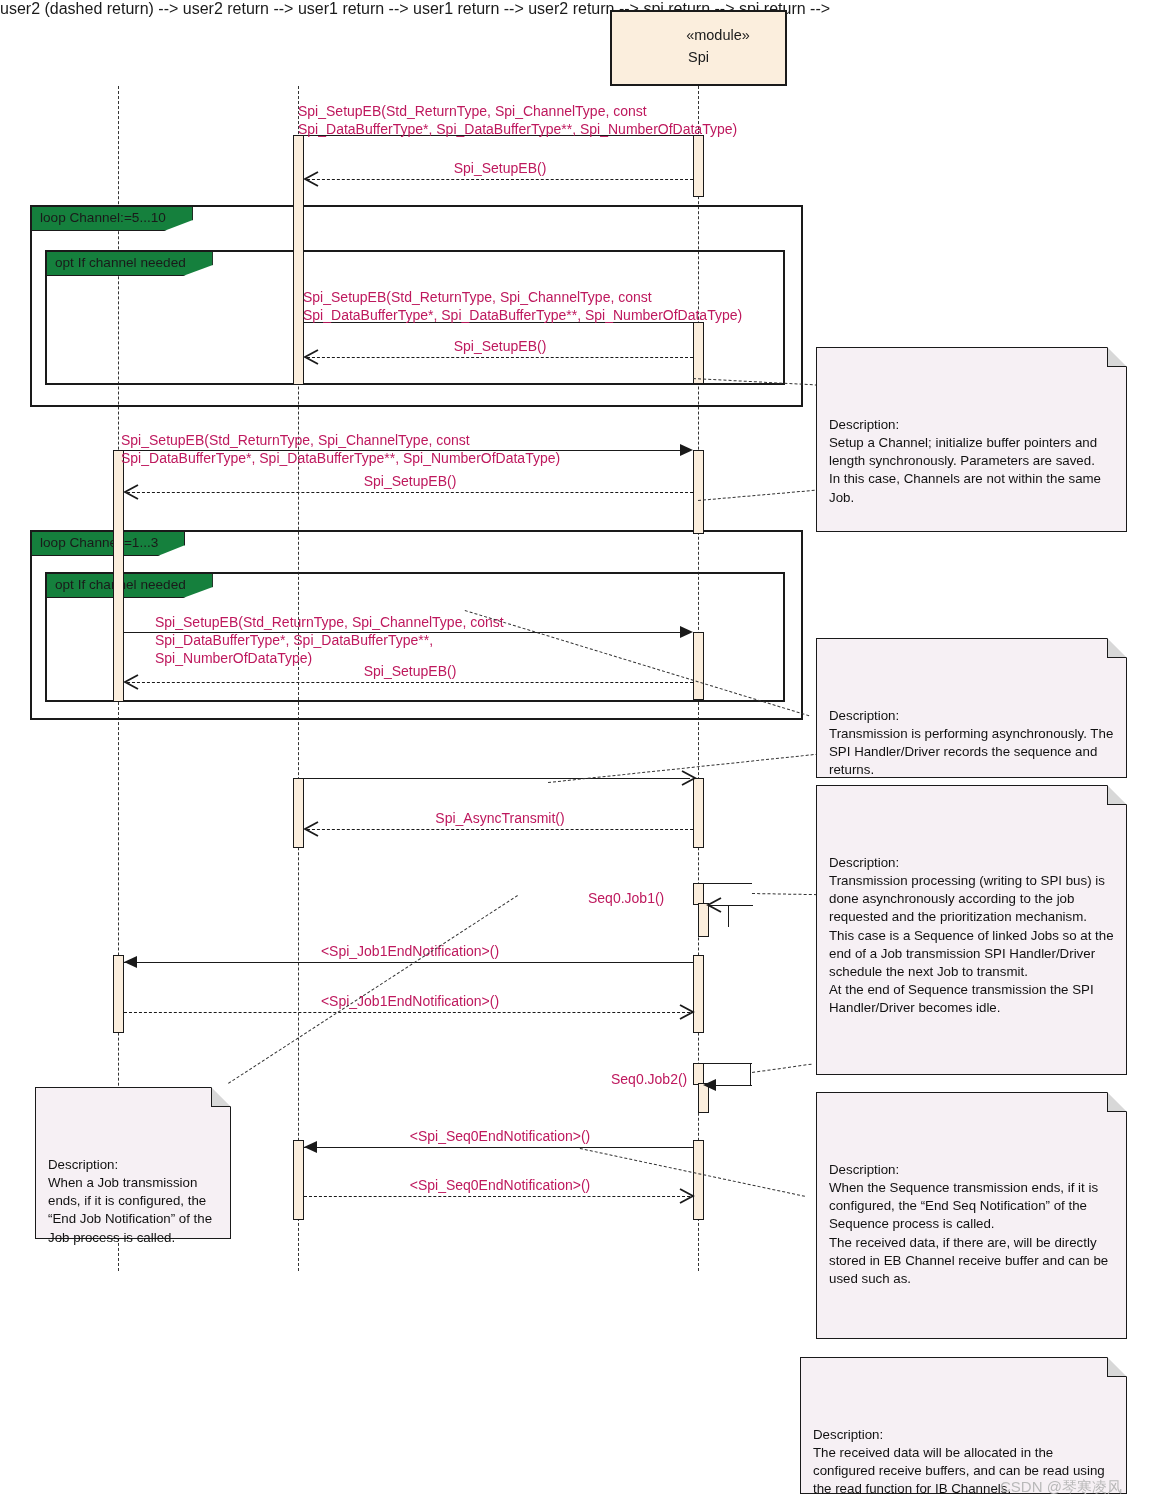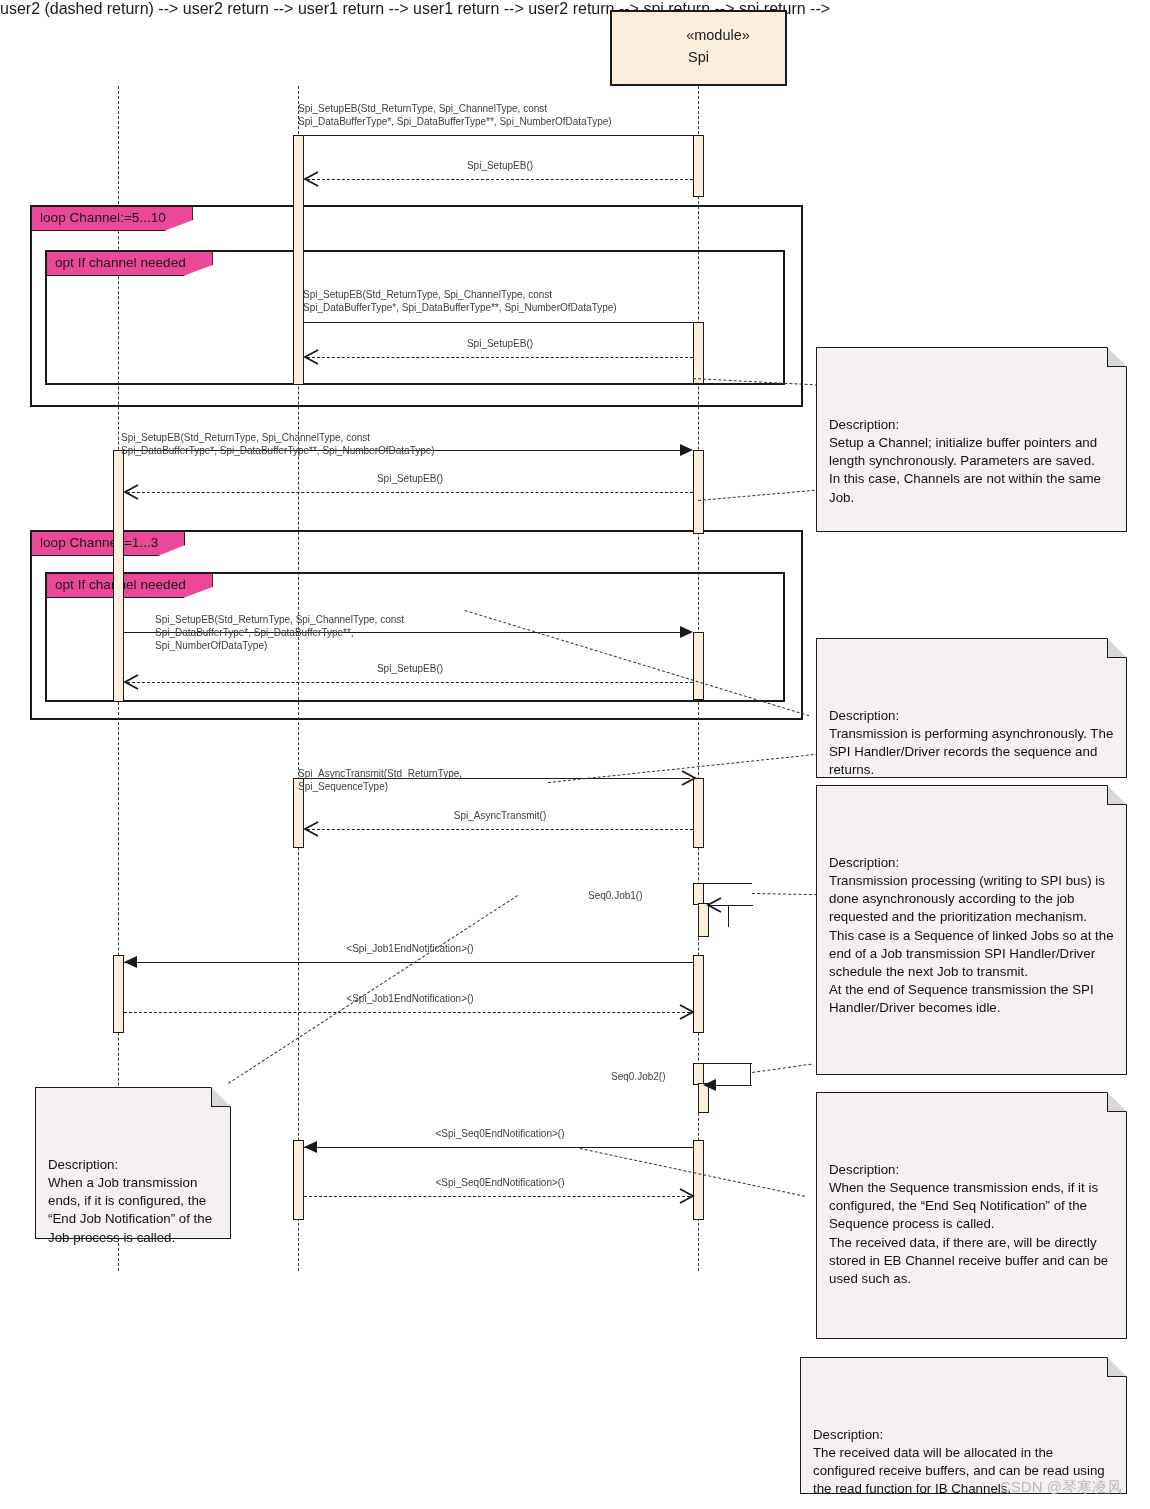--- a/index.html
+++ b/index.html
@@ -62,36 +62,36 @@
   }
   .arrowfill.right { border-left: 13px solid #1a1a1a; }
   .arrowfill.left  { border-right: 13px solid #1a1a1a; }
   .arrowopen {
     position: absolute;
     width: 14px; height: 14px;
   }
   .arrowopen svg { display:block; overflow: visible; }
   .msglabel {
     position: absolute;
-    font-size: 10px;
+    font-size: 14px;
     line-height: 1.28;
     white-space: pre;
-    color: #404040;
+    color: #be185d;
   }
   .msglabel.center { text-align: center; }
   
   .fragment {
     position: absolute;
     box-sizing: border-box;
     border: 2.2px solid #1a1a1a;
     background: transparent;
   }
   .fragtag {
     position: absolute;
-    background: #ec4899;
+    background: #15803d;
     font-size: 13.6px;
     padding: 3px 26px 3px 8px;
     border: 1.7px solid #1a1a1a;
     border-top: none;
     border-left: none;
     white-space: nowrap;
     line-height: 1.25;
     clip-path: polygon(0 0, 100% 0, 100% 54%, 82% 100%, 0 100%);
   }
   
@@ -269,22 +269,20 @@
   </div>
   <div class="msglabel center" style="left:310px; top:663px; width:200px;">Spi_SetupEB()</div>
 
   
   <div class="msgline" style="left:304px; top:778px; width:386px;"></div>
   <div class="arrowopen" style="left:680px; top:771px;">
     <svg width="16" height="16">
         <polyline points="2,0 15,7 2,14" fill="none" stroke="#1a1a1a" stroke-width="1.8"></polyline>
       </svg>
   </div>
-  <div class="msglabel" style="left:298px; top:768px;">Spi_AsyncTransmit(Std_ReturnType,
-Spi_SequenceType)</div>
 
    user2 return --&gt;
   <div class="msgline dashed" style="left:307px; top:829px; width:386px;"></div>
   <div class="arrowopen" style="left:304px; top:822px;">
     <svg width="16" height="16">
         <polyline points="14,0 1,7 14,14" fill="none" stroke="#1a1a1a" stroke-width="1.8"></polyline>
       </svg>
   </div>
   <div class="msglabel center" style="left:400px; top:810px; width:200px;">Spi_AsyncTransmit()</div>
 

